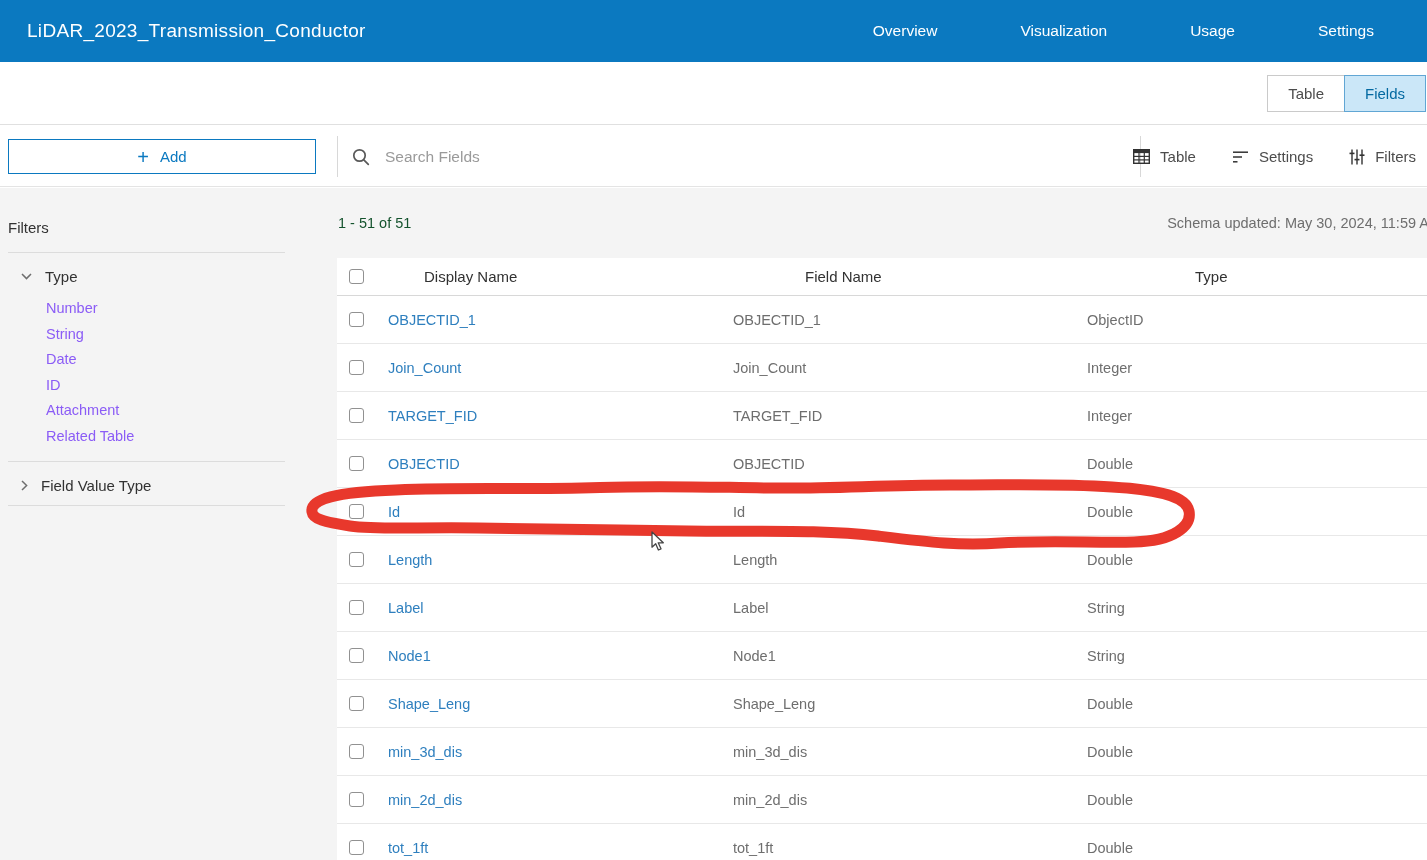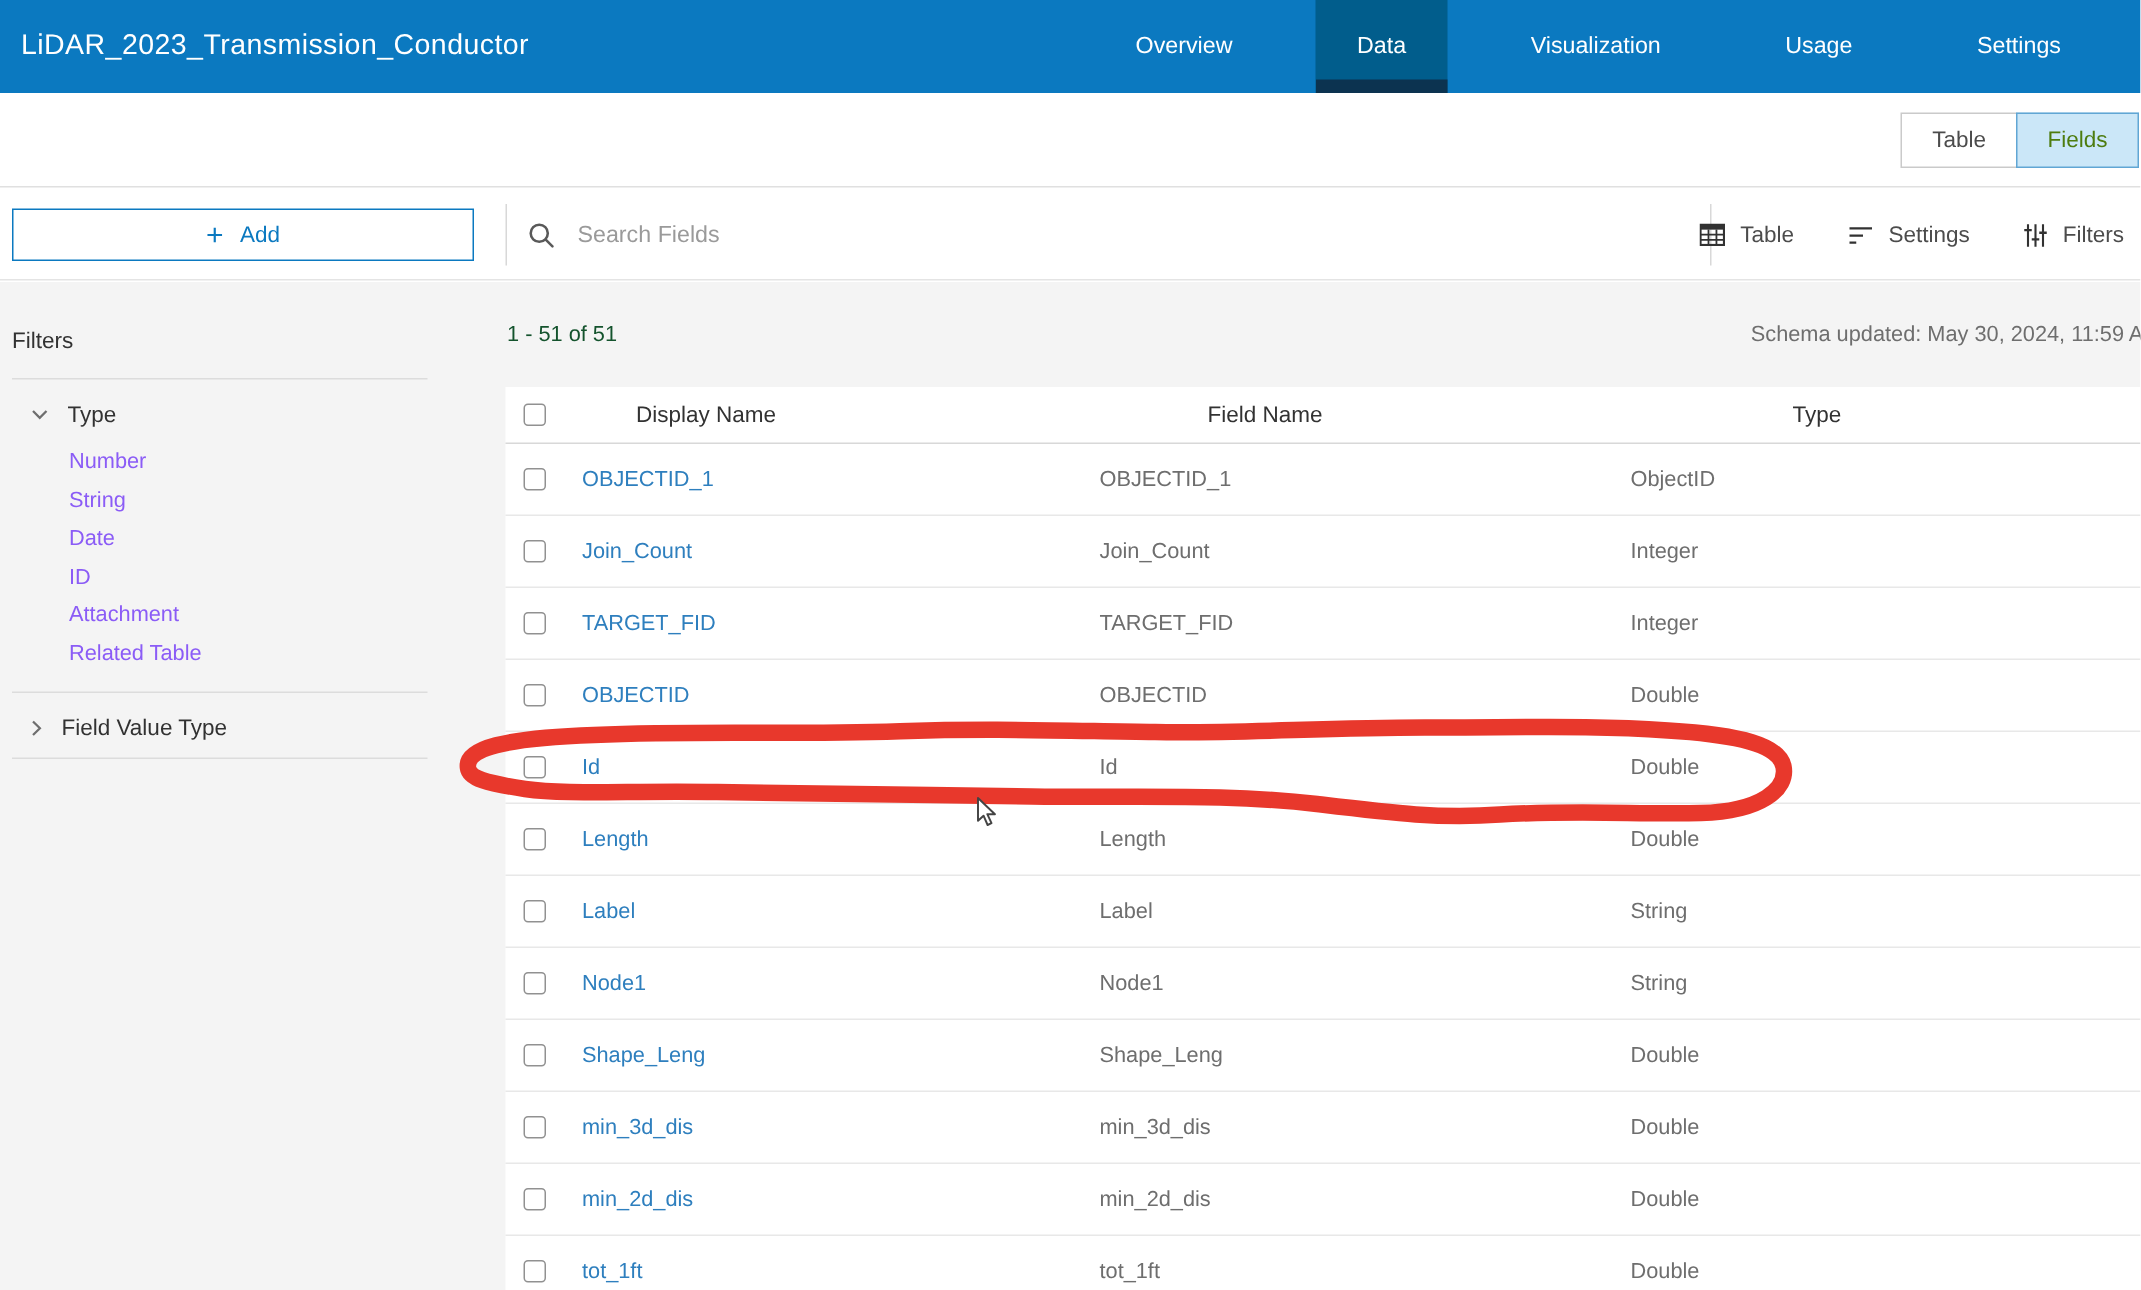--- a/index.html
+++ b/index.html
@@ -11,21 +11,21 @@
     overflow:hidden;
     color:#323232;
   }
   
   .app-header {
     position:absolute; top:0; left:0; right:0; height:62px;
     background:#0b79c0; color:#fff;
     display:flex; align-items:stretch;
   }
   .app-title {
-    align-self:center; margin-left:14px;
+    align-self:center; margin-left:27px;
     font-size:19px; font-weight:500; letter-spacing:.3px;
   }
   .tabs { margin-left:auto; display:flex; align-items:stretch; padding-right:25px; list-style:none;gap:27px; }
   .tab {
     display:flex; align-items:center; padding:0 28px;
     font-size:15.5px; cursor:pointer; white-space:nowrap;
   }
   .tab.active {
     background:#015d8c;
     box-shadow: inset 0 -9px 0 #0c3350;
@@ -35,21 +35,21 @@
     position:absolute; top:62px; left:0; right:0; height:63px;
     background:#fff; border-bottom:1px solid #e0e0e0;
   }
   .view-toggle { position:absolute; right:1px; top:13px; display:flex; }
   .toggle-btn {
     height:37px; padding:0 20px; display:flex; align-items:center;
     font-size:15px; color:#4c4c4c; background:#fff;
     border:1px solid #cacaca; cursor:pointer;
   }
   .toggle-btn + .toggle-btn { margin-left:-1px; }
-  .toggle-btn.selected { background:#cbe7f8; border:1px solid #61a6d4; color:#4d7c0f; position:relative; z-index:1; }
+  .toggle-btn.selected { background:#cbe7f8; border:1px solid #61a6d4; color:#0369a1; position:relative; z-index:1; }
   
   .toolbar {
     position:absolute; top:126px; left:0; right:0; height:61px;
     background:#fff; border-bottom:1px solid #e4e4e4;
   }
   .add-btn {
     position:absolute; left:8px; top:13px; width:308px; height:35px;
     border:1px solid #0b79c0; background:#fff; color:#0b79c0;
     display:flex; align-items:center; justify-content:center; gap:11px;
     font-size:15px; cursor:pointer;
@@ -115,21 +115,20 @@
 </style>
 </head>
 <body>
 
 <div class="app-header">
   <div class="app-title">LiDAR_2023_Transmission_Conductor</div>
   <ul class="tabs">
 
       <li class="tab">Overview</li>
 
-      <li class="tab active">Data</li>
 
       <li class="tab">Visualization</li>
 
       <li class="tab">Usage</li>
 
       <li class="tab">Settings</li>
     </ul>
 </div>
 
 <div class="subheader">

